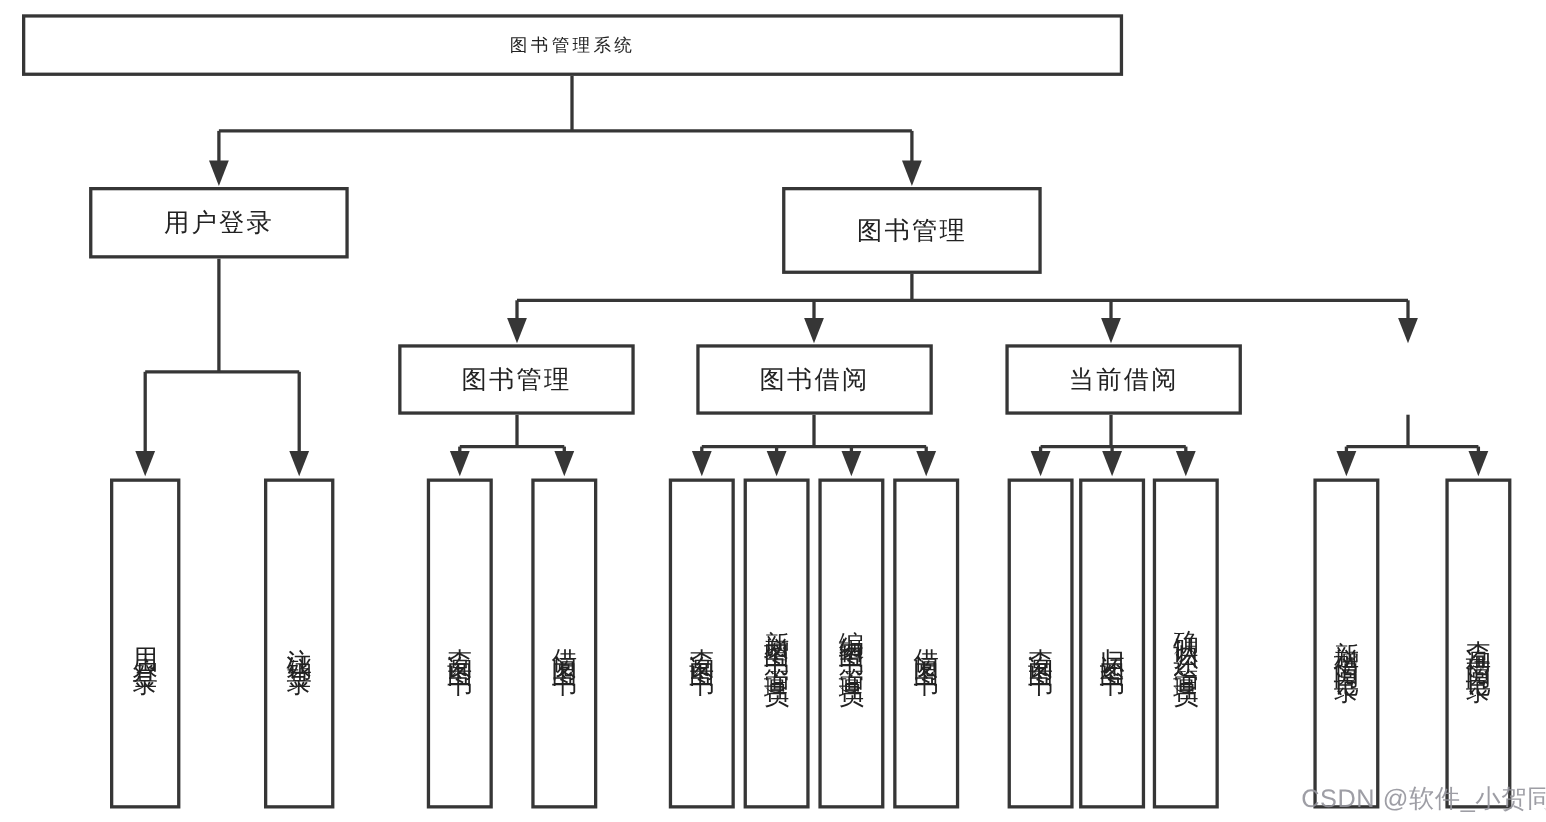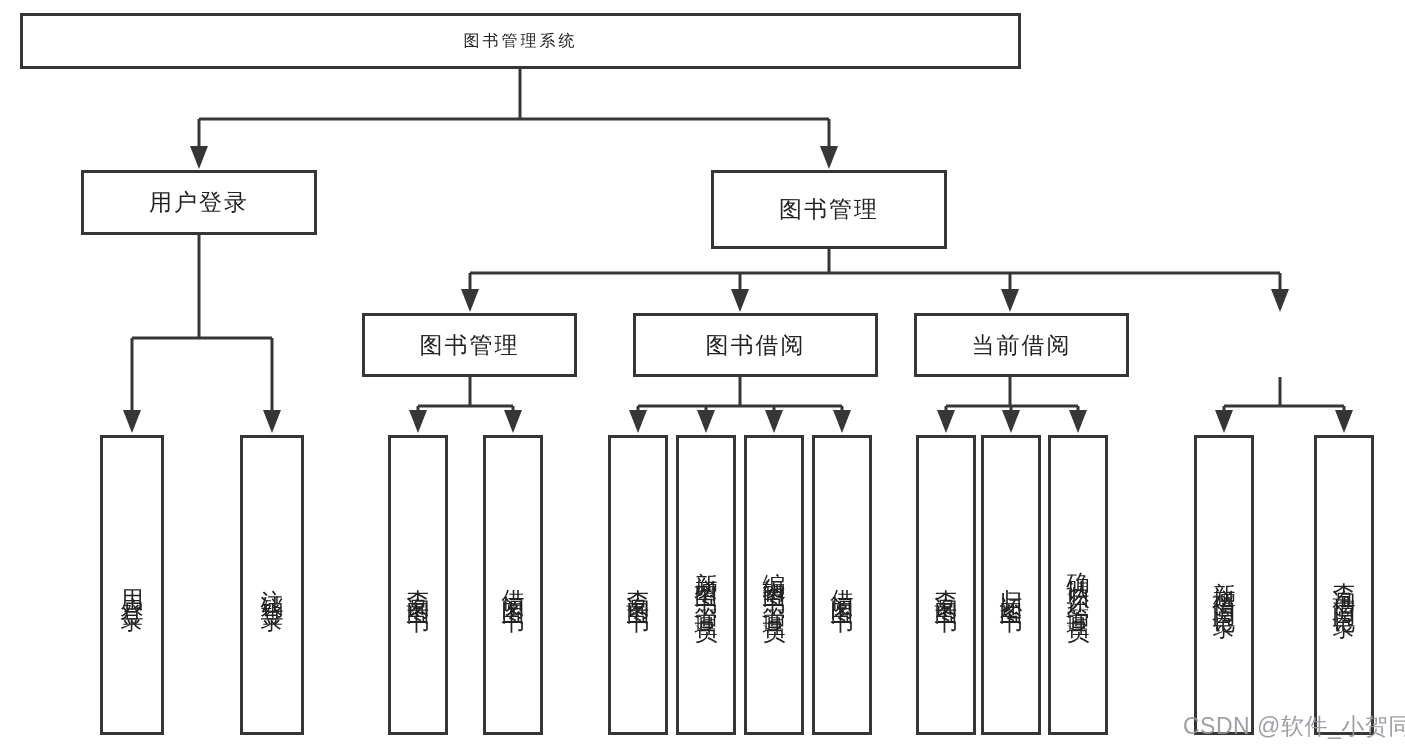--- a/index.html
+++ b/index.html
@@ -135,21 +135,21 @@
   <div class="node" style="left:81px; top:170px; width:236px; height:65px;">
     <span class="hlabel">用户登录</span>
   </div>
   <div class="node" style="left:711px; top:170px; width:236px; height:79px;">
     <span class="hlabel">图书管理</span>
   </div>
 
   <div class="node" style="left:362px; top:313px; width:215px; height:64px;">
     <span class="hlabel">图书管理</span>
   </div>
-  <div class="node" style="left:633px; top:313px; width:245px; height:64px;">
+  <div class="node" style="left:633px; top:313px; width:215px; height:64px;">
     <span class="hlabel">图书借阅</span>
   </div>
   <div class="node" style="left:903px; top:313px; width:215px; height:64px;margin-left:11px;">
     <span class="hlabel">当前借阅</span>
   </div>
 
   <div class="node" style="left:100px; top:435px; width:64px; height:300px;">
     <span class="vlabel">用户登录</span>
   </div>
   <div class="node" style="left:240px; top:435px; width:64px; height:300px;">

